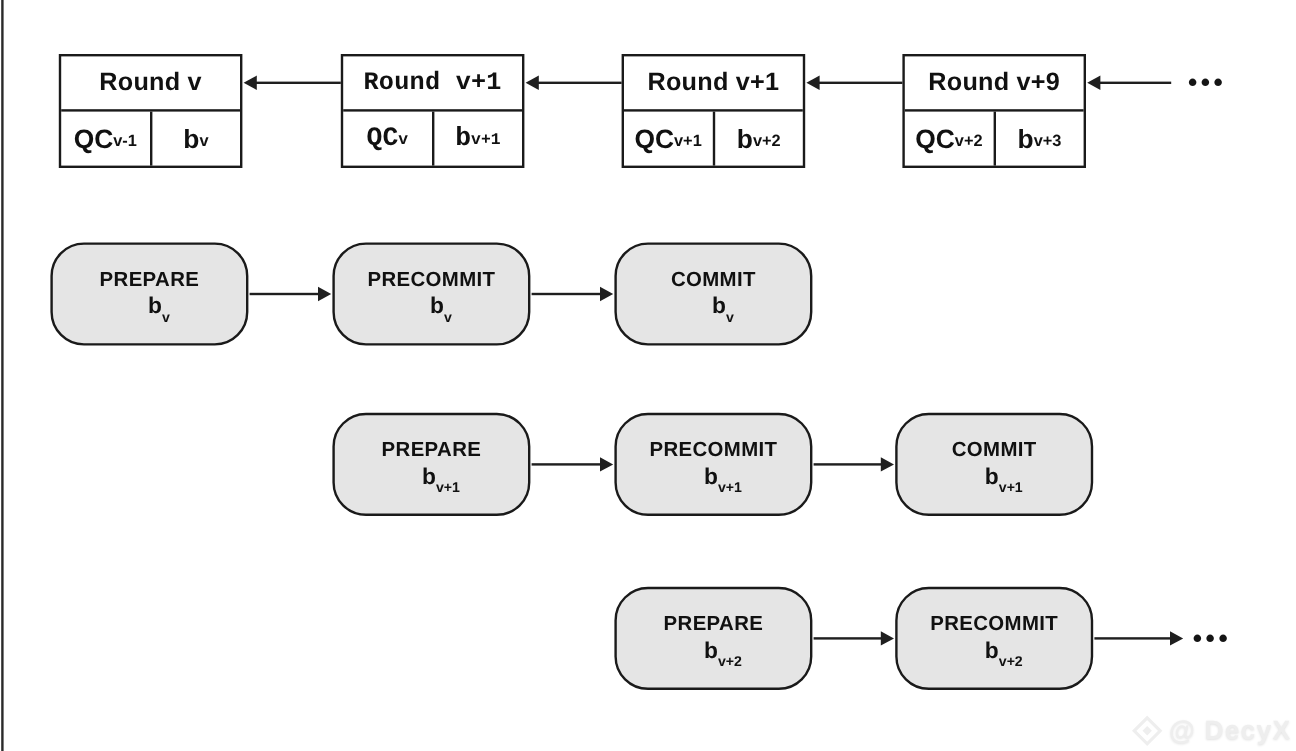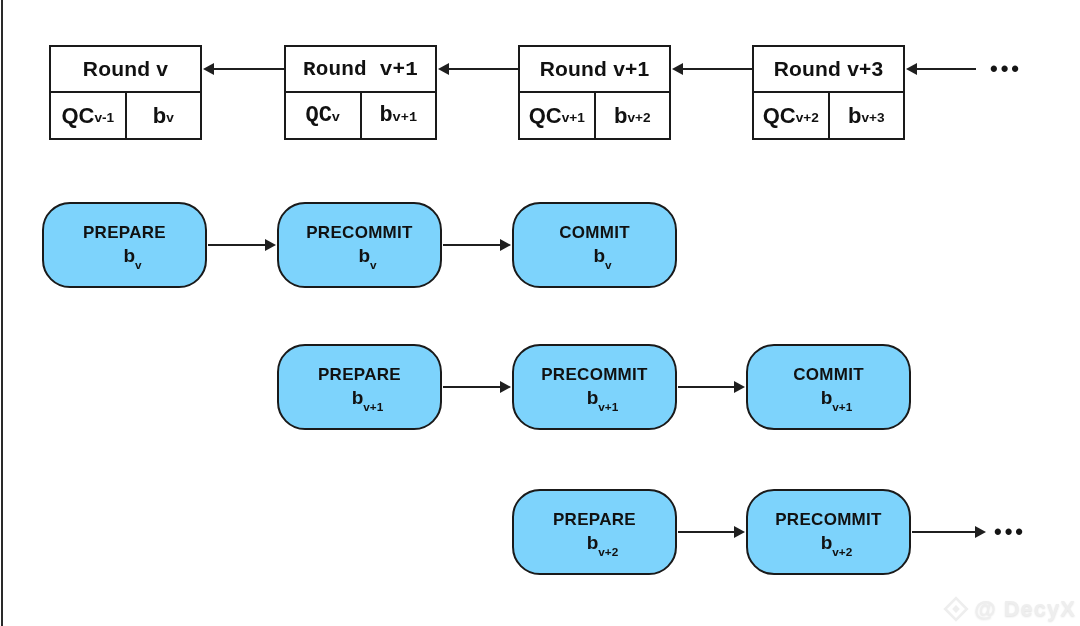--- a/index.html
+++ b/index.html
@@ -23,21 +23,21 @@
   .cell {
     flex:1; display:flex; align-items:center; justify-content:center;
     font-weight:700; font-size:22px;
   }
   .cell.qc { border-right:2px solid #1a1a1a; }
   sub { font-size:0.62em; font-weight:700; line-height:0; position:relative; top:2px; }
 
   
   .pill {
     position:absolute; width:165px; height:86px; box-sizing:border-box;
-    border:2px solid #1a1a1a; border-radius:28px; background:#7dd3fc;
+    border:2px solid #1a1a1a; border-radius:28px; background:#e5e5e5;
     display:flex; flex-direction:column; align-items:center; justify-content:center; gap:2px;
   }
   .phase { font-size:17px; font-weight:600; letter-spacing:0.3px; }
   .blk { font-size:19px; font-weight:700;margin-left:16px; }
 
   
   .arrow { position:absolute; height:2px; background:#1f1f1f; }
   .arrow.left::before {
     content:''; position:absolute; left:-10px; top:-5px; width:0; height:0;
     border-right:11px solid #1f1f1f; border-top:6px solid transparent; border-bottom:6px solid transparent;
@@ -103,21 +103,21 @@
           <sub>v+1</sub>
         </div>
       <div class="cell">
           <span>b</span>
           <sub>v+2</sub>
         </div>
     </div>
   </div>
 
   <div class="round-box" style="left:752px; top:45px;">
-    <div class="round-header">Round v+3</div>
+    <div class="round-header">Round v+9</div>
     <div class="round-cells">
       <div class="cell qc">
           <span>QC</span>
           <sub>v+2</sub>
         </div>
       <div class="cell">
           <span>b</span>
           <sub>v+3</sub>
         </div>
     </div>

